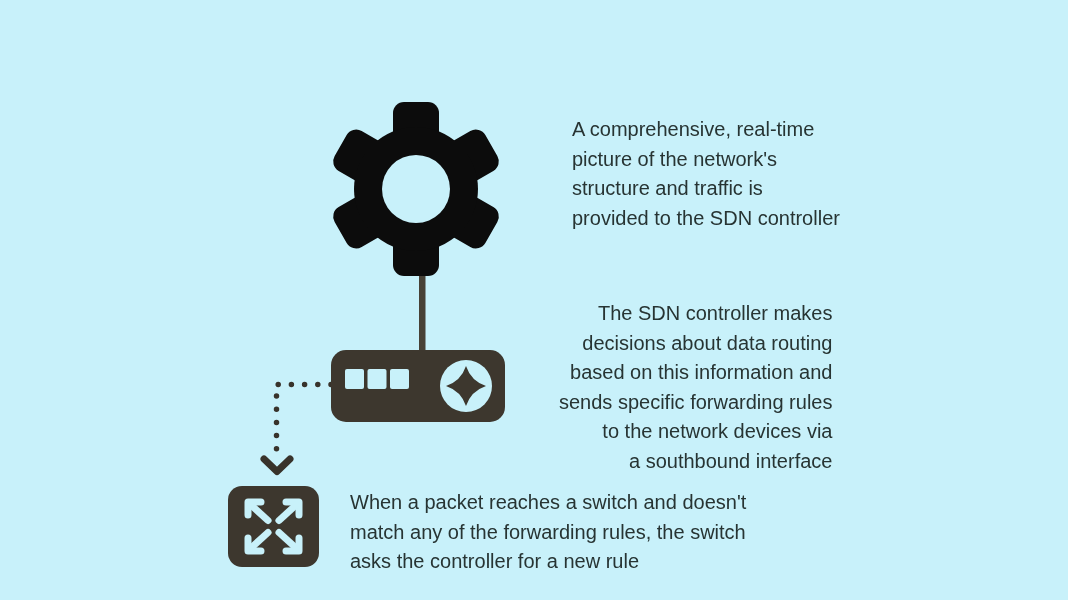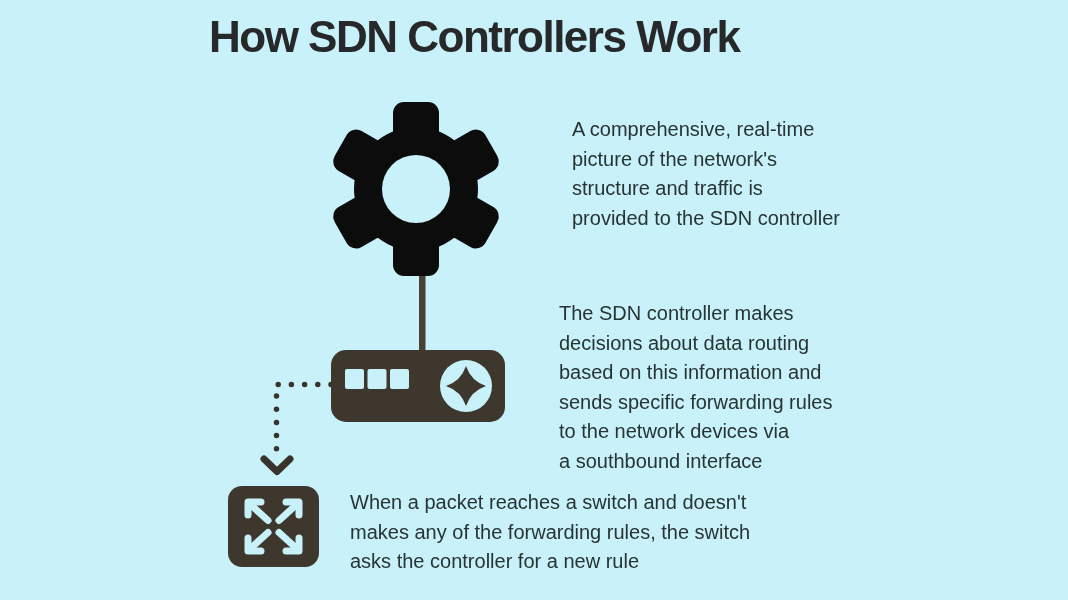--- a/index.html
+++ b/index.html
@@ -29,41 +29,40 @@
   .note {
     position: absolute;
     margin: 0;
     font-size: 20px;
     line-height: 29.5px;
     font-weight: 400;
     color: #273433;
     white-space: pre-line;
   }
   .note-1 { left: 572px; top: 115px; }
-  .note-2 { left: 559px; top: 299px; }
+  .note-2 { left: 559px; top: 299px; text-align: right; }
   .note-3 { left: 350px; top: 488px; }
   .icon { position: absolute; }
   .icon-gear   { left: 328px; top: 101px; width: 176px; height: 176px; }
   .icon-router { left: 331px; top: 350px; width: 174px; height: 72px; }
   .icon-expand { left: 228px; top: 486px; width: 91px;  height: 81px; }
   .connector-layer {
     position: absolute;
     left: 0; top: 0;
     width: 1068px;
     height: 600px;
     pointer-events: none;
   }
   svg { display: block; }
 </style>
 </head>
 <body>
 
 <div class="canvas">
 
-  <h1 class="page-title">How SDN Controllers Work</h1>
 
   <svg class="connector-layer" viewBox="0 0 1068 600" xmlns="http://www.w3.org/2000/svg">
     <rect x="419" y="268" width="6.5" height="86" fill="#474136"></rect>
     <path d="M331,384.5 H276.5 V453" fill="none" stroke="#38332b" stroke-width="5.5" stroke-linecap="round" stroke-dasharray="0 13.2"></path>
     <path d="M264,459 L277,471.5 L290,459" fill="none" stroke="#38332b" stroke-width="7" stroke-linecap="round" stroke-linejoin="round"></path>
   </svg>
 
   <div class="icon icon-gear">
     <svg width="176" height="176" viewBox="0 0 176 176" xmlns="http://www.w3.org/2000/svg">
       <g fill="#0c0c0c">
@@ -112,16 +111,16 @@
 picture of the network's
 structure and traffic is
 provided to the SDN controller</p>
   <p class="note note-2">The SDN controller makes
 decisions about data routing
 based on this information and
 sends specific forwarding rules
 to the network devices via
 a southbound interface</p>
   <p class="note note-3">When a packet reaches a switch and doesn't
-makes any of the forwarding rules, the switch
+match any of the forwarding rules, the switch
 asks the controller for a new rule</p>
 
 </div>
 
 </body></html>

